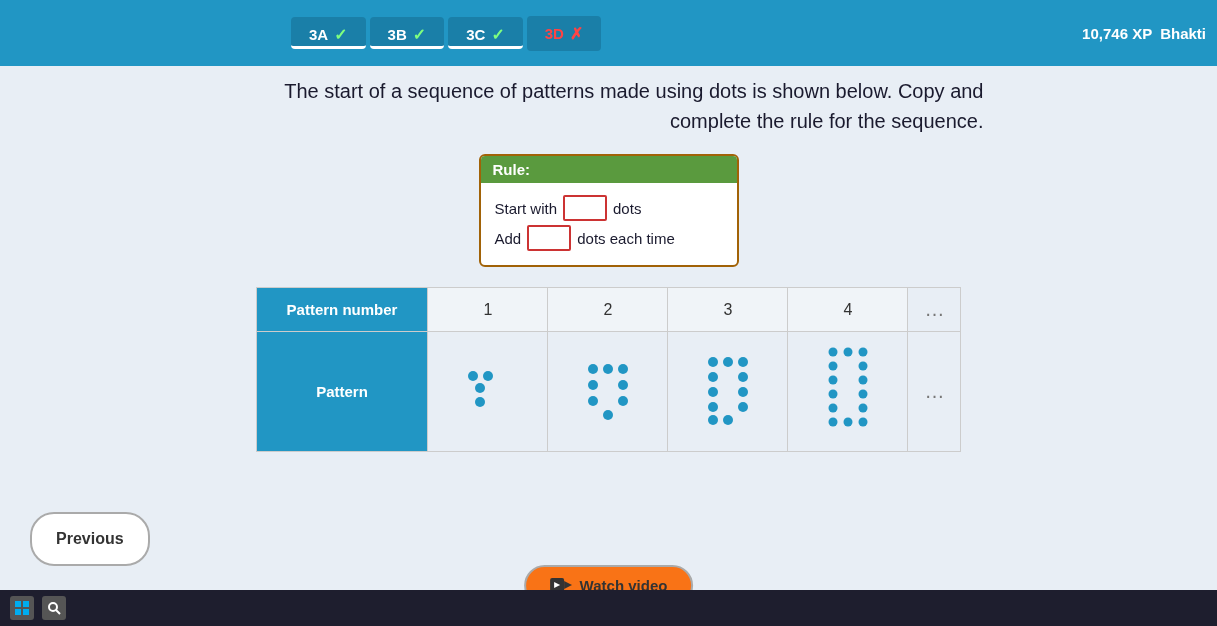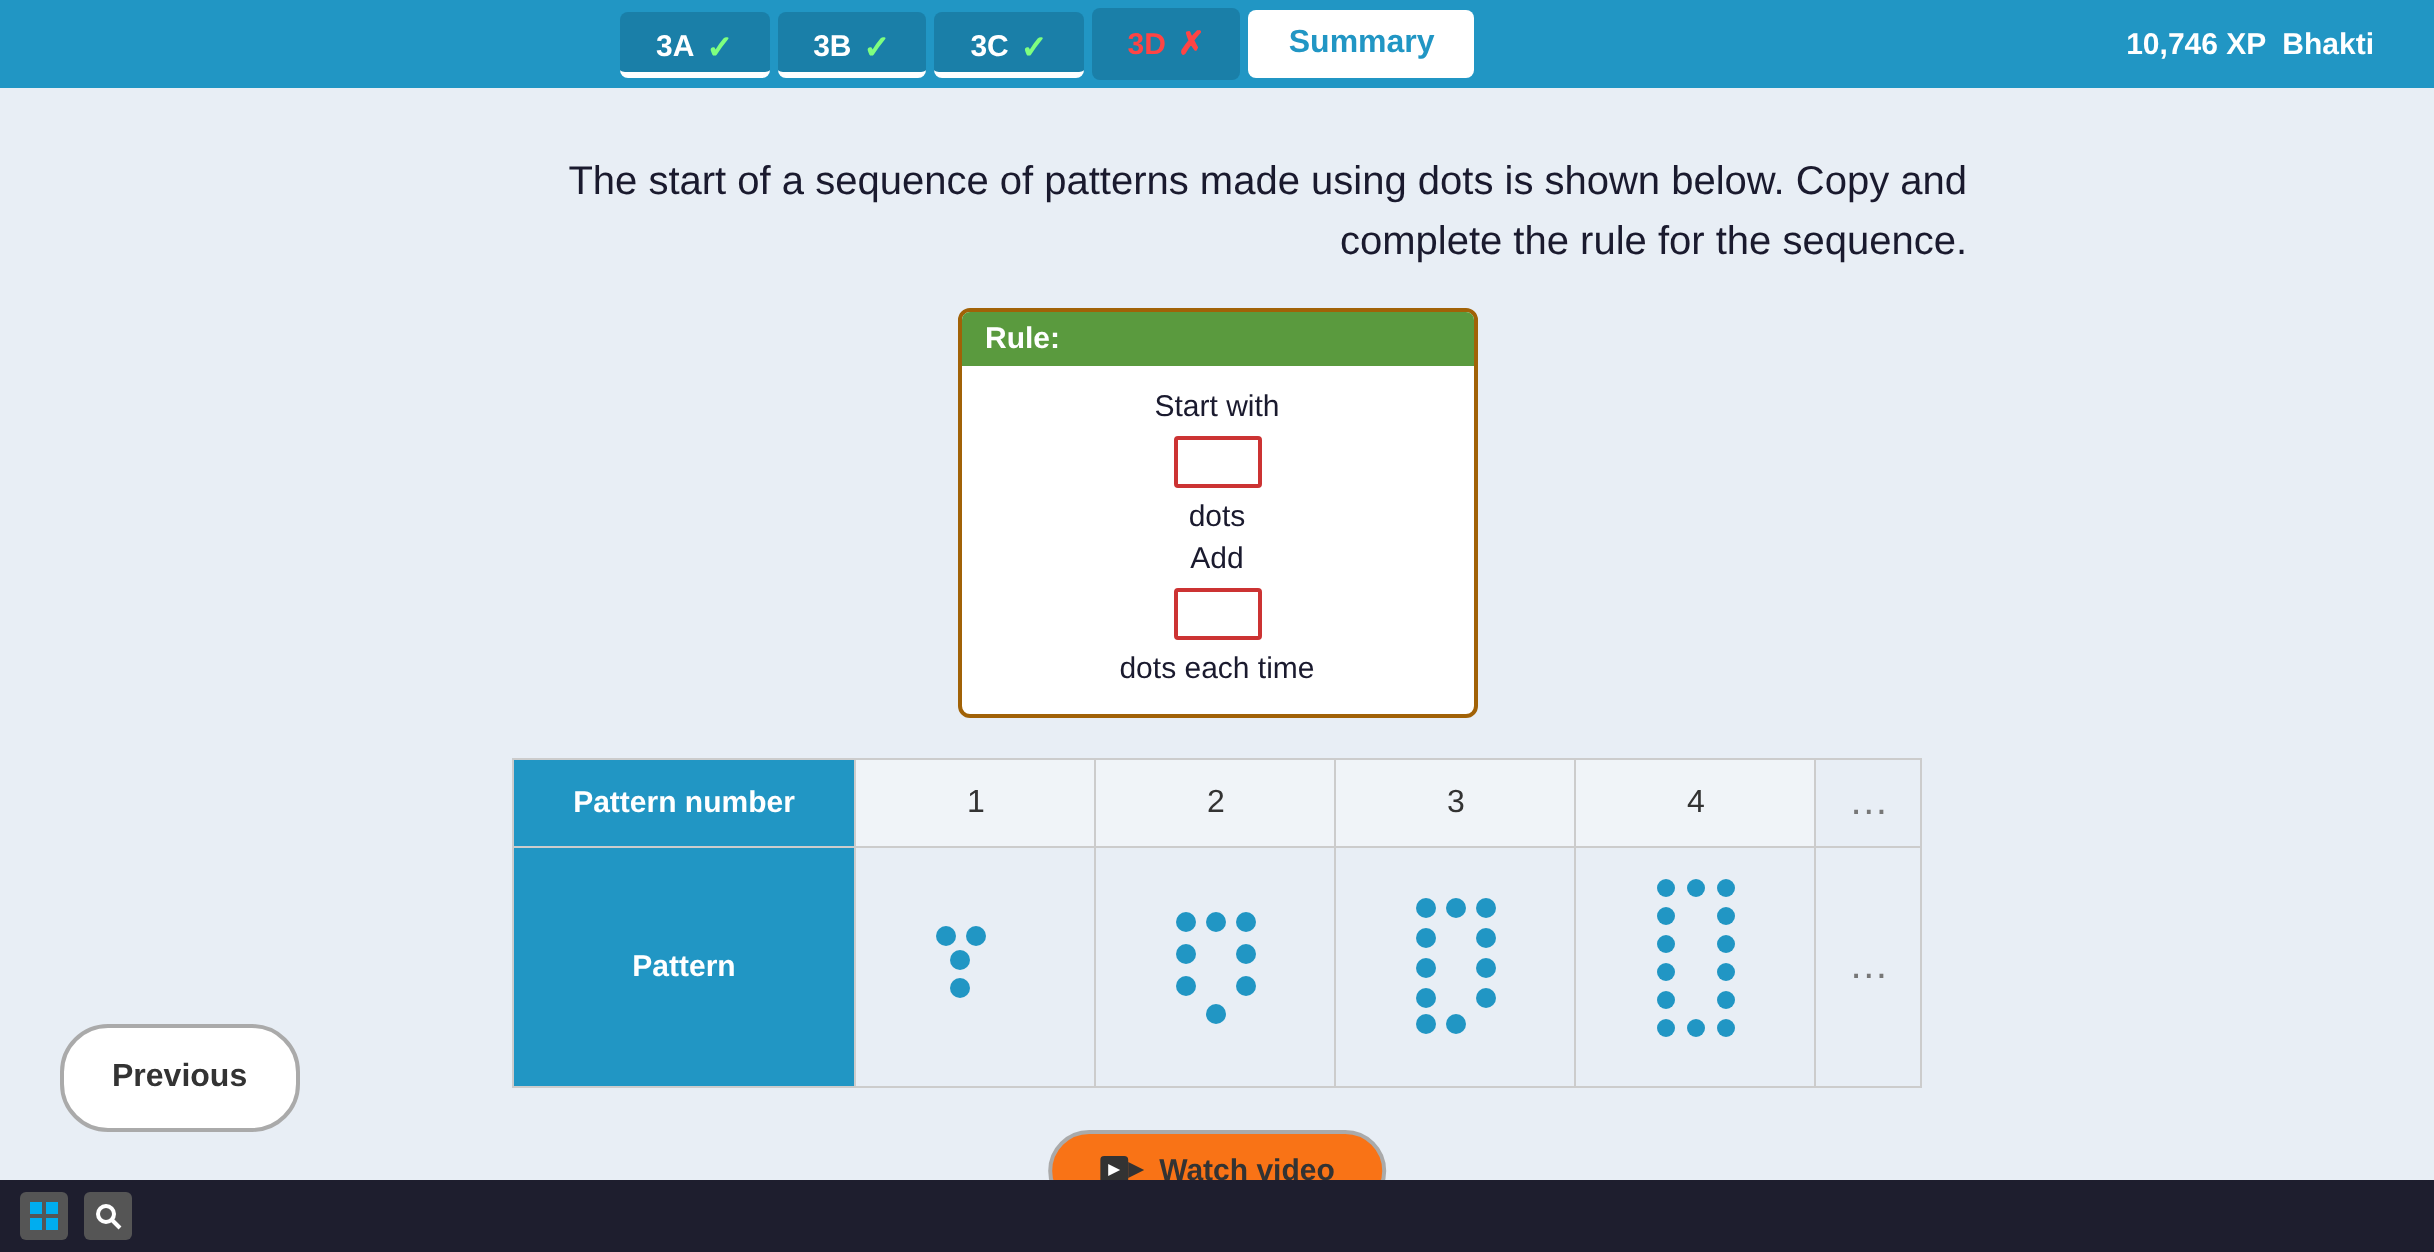--- a/index.html
+++ b/index.html
@@ -11,25 +11,25 @@
       overflow: hidden;
       position: relative;
     }
 
     
     .header-bar {
       position: absolute;
       top: 0;
       left: 0;
       right: 0;
-      height: 44px;
+      height: 66px;
       background: #2196c4;
       display: flex;
       align-items: center;
-      padding: 0 30px;
+      padding: 0 11px;
     }
 
     .tab-group {
       display: flex;
       align-items: center;
       gap: 4px;
       margin-left: 280px;
     }
 
     .tab {
@@ -128,21 +128,20 @@
       padding: 8px 14px 10px;
       font-size: 15px;
       color: #1a1a2e;
     }
 
     .rule-row {
       display: flex;
       align-items: center;
       gap: 6px;
       margin: 4px 0;
-      flex-direction: column;
     }
 
     .rule-input {
       width: 44px;
       height: 26px;
       border: 2px solid #cc3333;
       border-radius: 2px;
       text-align: center;
       font-size: 14px;
     }
@@ -279,23 +278,20 @@
       <span>3B</span>
       <span class="tab-check">✓</span>
     </div>
     <div class="tab tab-underline">
       <span>3C</span>
       <span class="tab-check">✓</span>
     </div>
     <div class="tab active-wrong">
       <span>3D</span>
       <span class="tab-x">✗</span>
-    </div>
-    <div class="tab-summary">
-      <span>Summary</span>
     </div>
   </div>
   <div class="xp-info">
     <span>10,746 XP</span>
     <span>Bhakti</span>
   </div>
 </div>
 
 <div class="main-content">
 

